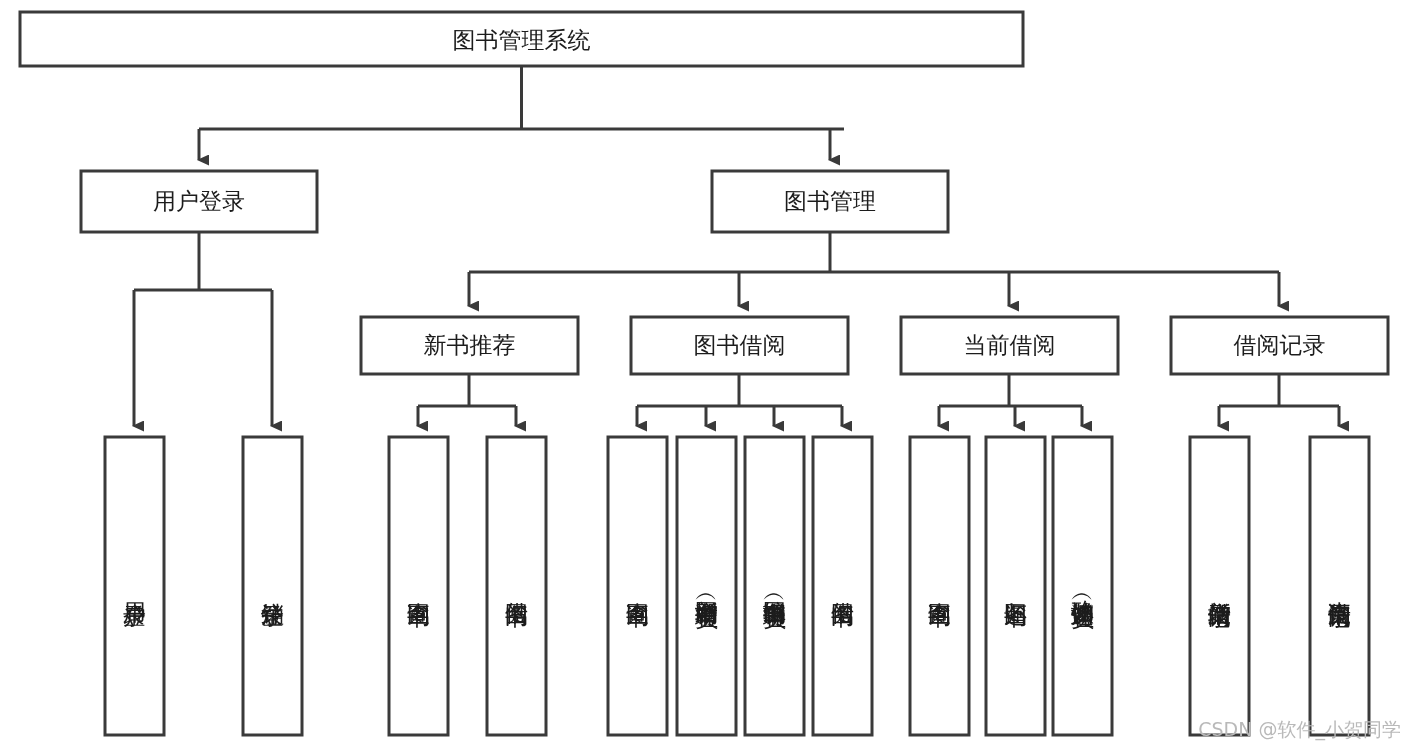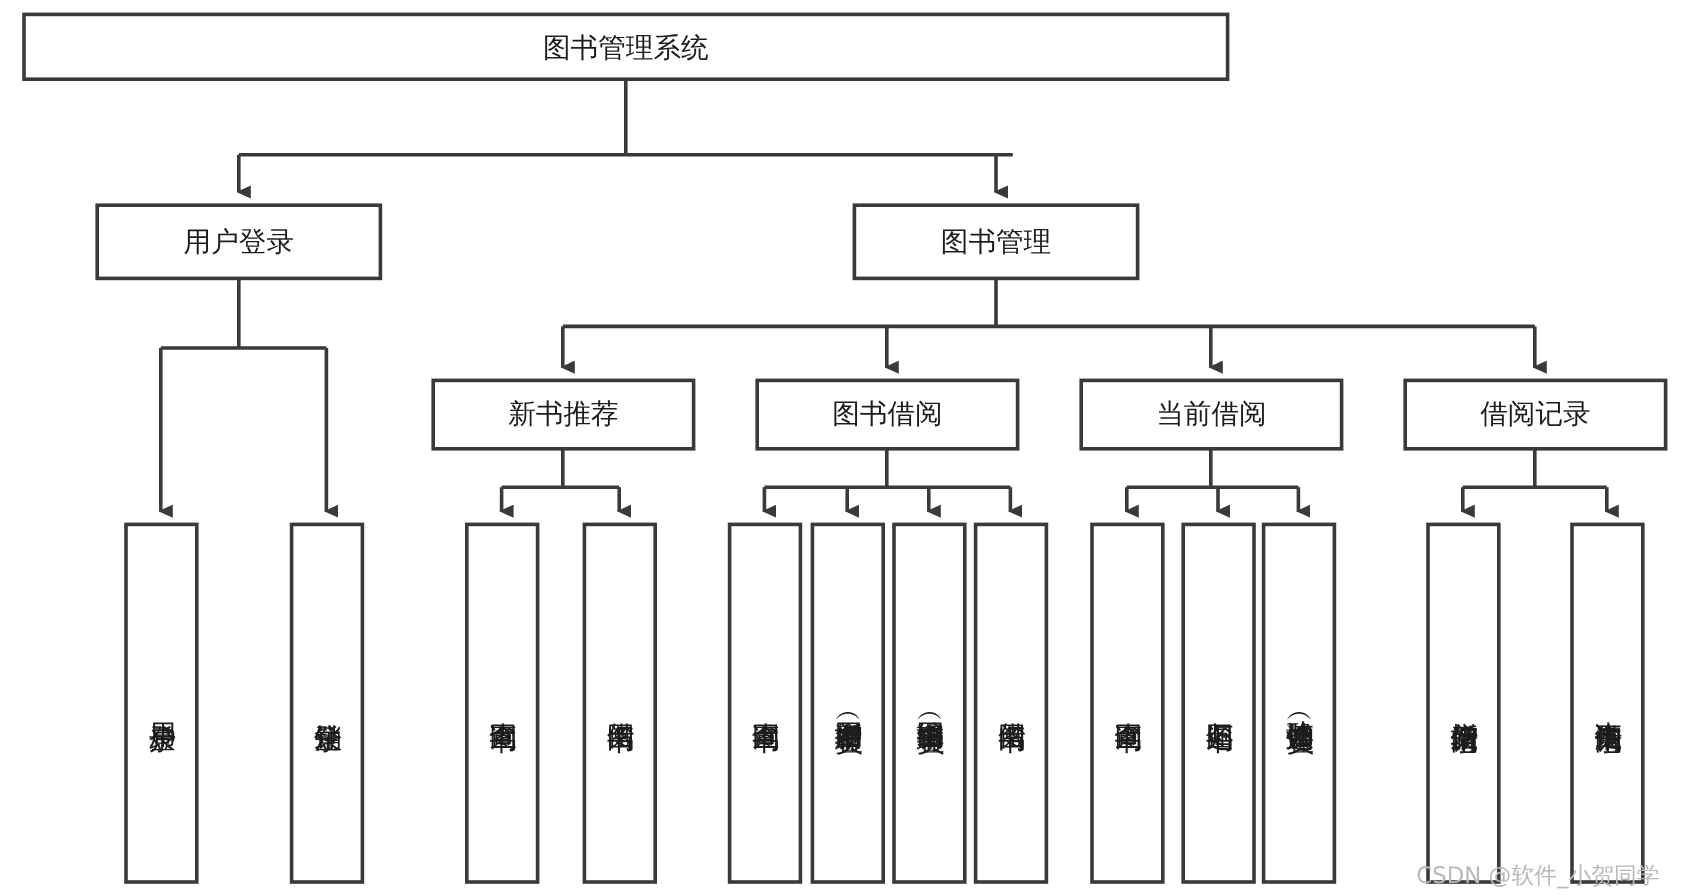--- a/index.html
+++ b/index.html
@@ -20,21 +20,21 @@
   .leaf-label{
     position:absolute;
     font-family:"DejaVu Sans","Liberation Sans",sans-serif;
     font-size:23px;line-height:1.08;color:#1c1c1c;
     writing-mode:vertical-rl;text-orientation:upright;
     display:flex;align-items:center;justify-content:center;
     white-space:nowrap;letter-spacing:1px;
     pointer-events:none;
   }
   .watermark{
-    position:absolute;right:22px;bottom:4px;
+    position:absolute;right:4px;bottom:4px;
     font-family:"DejaVu Sans","Liberation Sans",sans-serif;
     font-size:19px;color:#b9b9b9;white-space:nowrap;
   }
 </style>
 </head>
 <body>
 
 <div id="stage">
 
   <svg id="diagram" viewBox="0 0 1405 747">

